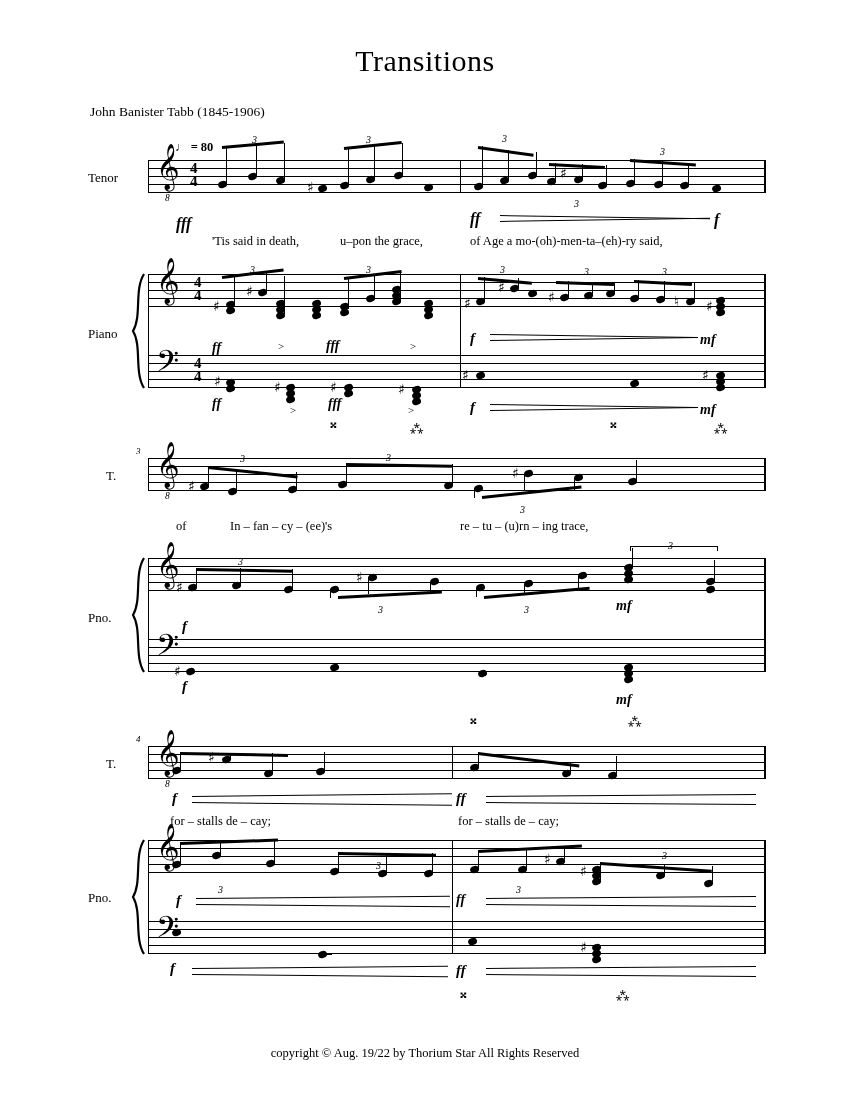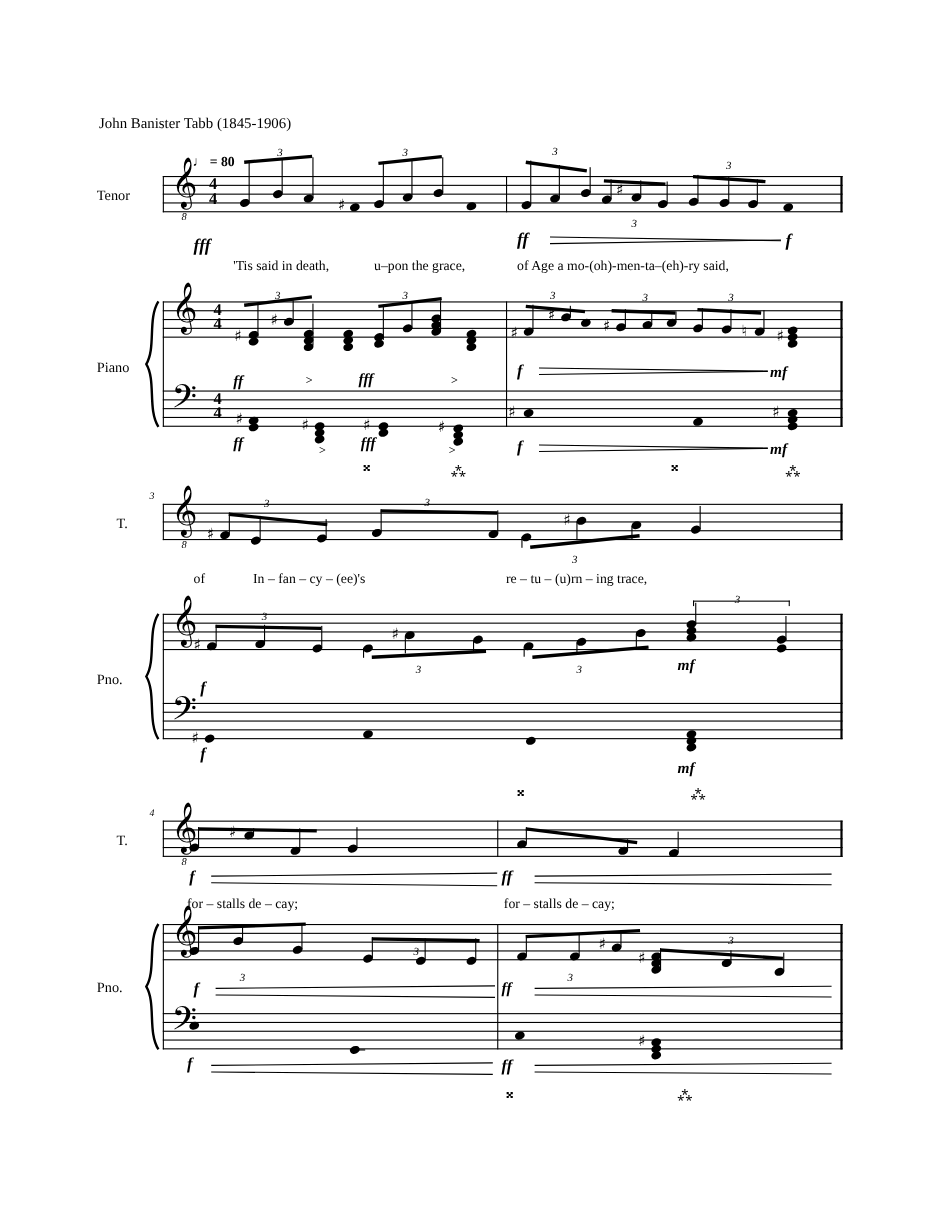--- a/index.html
+++ b/index.html
@@ -56,21 +56,23 @@
           transform-origin:left center;}
   .tripbr{position:absolute;border-top:1px solid #000;height:4px;border-left:1px solid #000;
           border-right:1px solid #000;}
   .accentmk{position:absolute;font-size:11px;}
 </style>
 </head>
 <body>
 
 <div class="page">
 
+  <div class="title">Transitions</div>
   <div class="lyricist">John Banister Tabb (1845-1906)</div>
+  <div class="copyright">copyright © Aug. 19/22 by Thorium Star All Rights Reserved</div>
 
   <div class="sys" style="left:0;top:0;width:850px;height:450px;">
 
     <div class="staff" style="left:148px;top:160px;width:618px;height:33px;">
       <div class="ln ln0"></div>
         <div class="ln ln1"></div>
         <div class="ln ln2"></div>
         <div class="ln ln3"></div>
         <div class="ln ln4"></div>
     </div>

